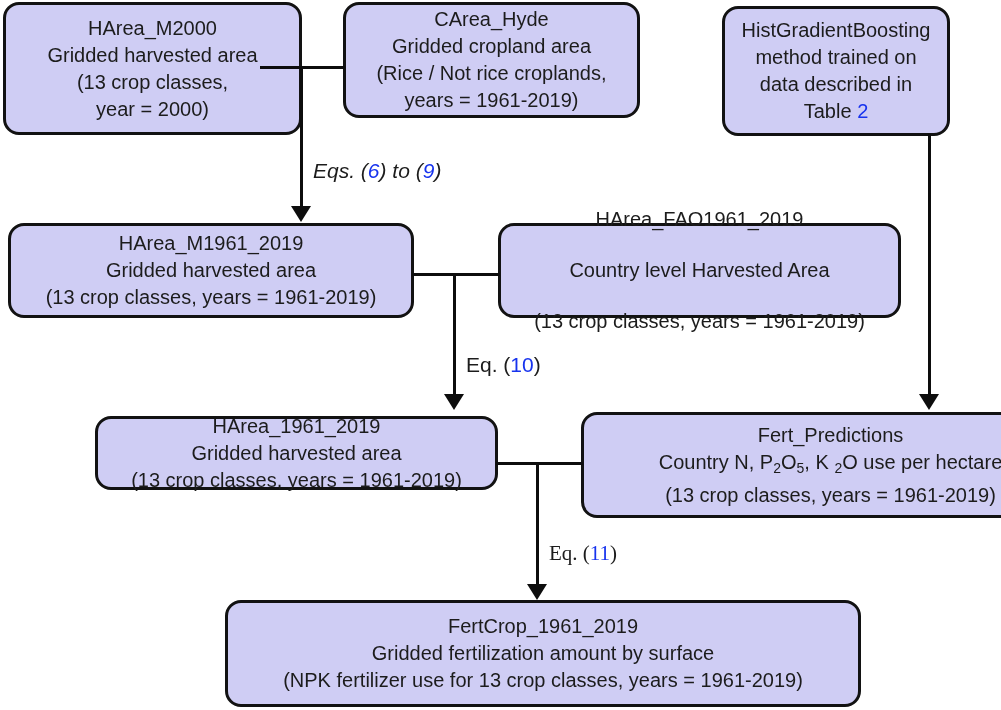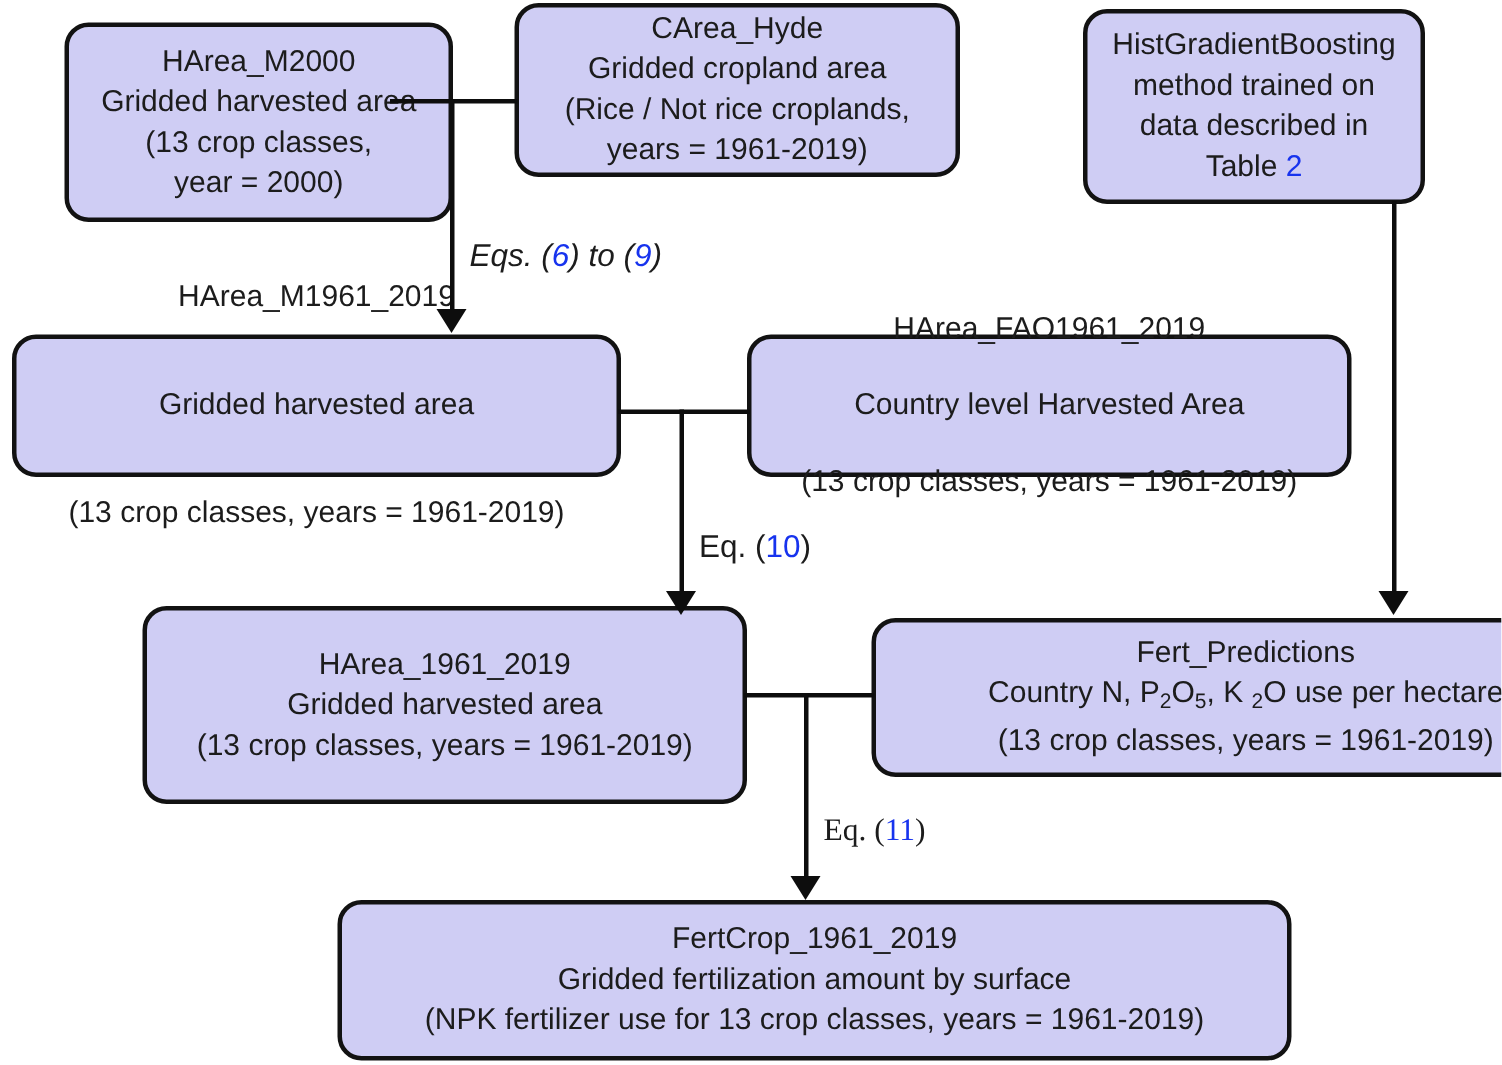--- a/index.html
+++ b/index.html
@@ -42,54 +42,54 @@
     white-space: nowrap;
   }
   .ref { color: #1733ee; }
   .sub { font-size: 14px; vertical-align: -4px; }
 </style>
 </head>
 <body>
 
 <div class="canvas">
 
-  <div class="box" style="left:3px; top:15px; width:259px; height:133px;margin-left:40px;">
+  <div class="box" style="left:3px; top:2px; width:299px; height:133px;">
     <div class="ln">HArea_M2000</div>
     <div class="ln">Gridded harvested area</div>
     <div class="ln">(13 crop classes,</div>
     <div class="ln">year = 2000)</div>
   </div>
 
   <div class="box" style="left:343px; top:2px; width:297px; height:116px;">
     <div class="ln">CArea_Hyde</div>
     <div class="ln">Gridded cropland area</div>
     <div class="ln">(Rice / Not rice croplands,</div>
     <div class="ln">years = 1961-2019)</div>
   </div>
 
   <div class="box" style="left:722px; top:6px; width:228px; height:130px;">
     <div class="ln">HistGradientBoosting</div>
     <div class="ln">method trained on</div>
     <div class="ln">data described in</div>
     <div class="ln"><span>Table </span><span class="ref">2</span></div>
   </div>
 
-  <div class="box" style="left:8px; top:223px; width:406px; height:95px;gap:45px;">
+  <div class="box" style="left:8px; top:223px; width:406px; height:95px;">
     <div class="ln">HArea_M1961_2019</div>
     <div class="ln">Gridded harvested area</div>
     <div class="ln">(13 crop classes, years = 1961-2019)</div>
   </div>
 
   <div class="box" style="left:498px; top:223px; width:403px; height:95px;gap:24px;">
     <div class="ln">HArea_FAO1961_2019</div>
     <div class="ln">Country level Harvested Area</div>
     <div class="ln">(13 crop classes, years = 1961-2019)</div>
   </div>
 
-  <div class="box" style="left:95px; top:404px; width:403px; height:132px;">
+  <div class="box" style="left:95px; top:416px; width:403px; height:74px;">
     <div class="ln">HArea_1961_2019</div>
     <div class="ln">Gridded harvested area</div>
     <div class="ln">(13 crop classes, years = 1961-2019)</div>
   </div>
 
   <div class="box" style="left:581px; top:412px; width:499px; height:106px;">
     <div class="ln">Fert_Predictions</div>
     <div class="ln"><span>Country N, P</span><span class="sub">2</span><span>O</span><span class="sub">5</span><span>, K </span><span class="sub">2</span><span>O use per hectare</span></div>
     <div class="ln">(13 crop classes, years = 1961-2019)</div>
   </div>

